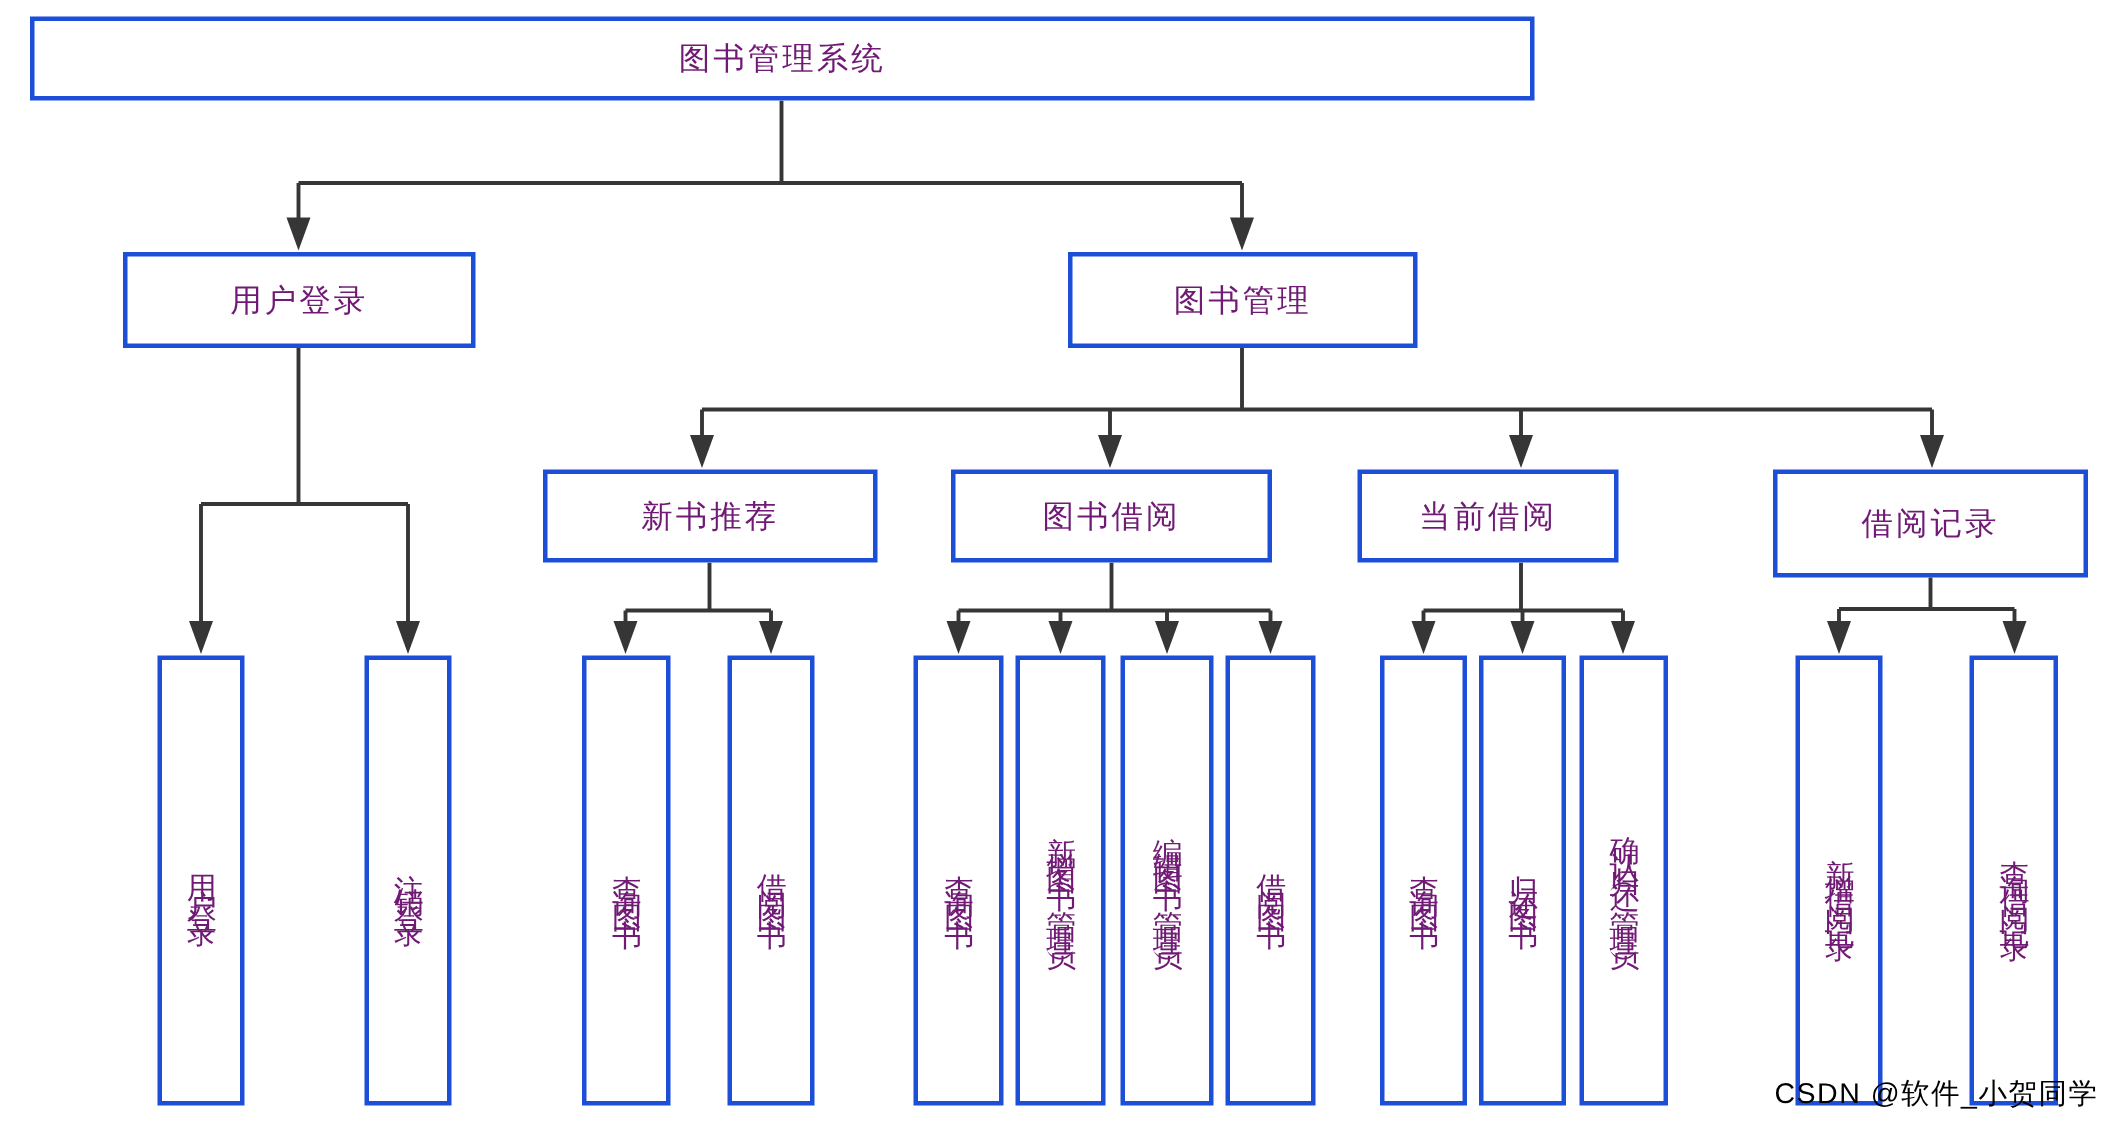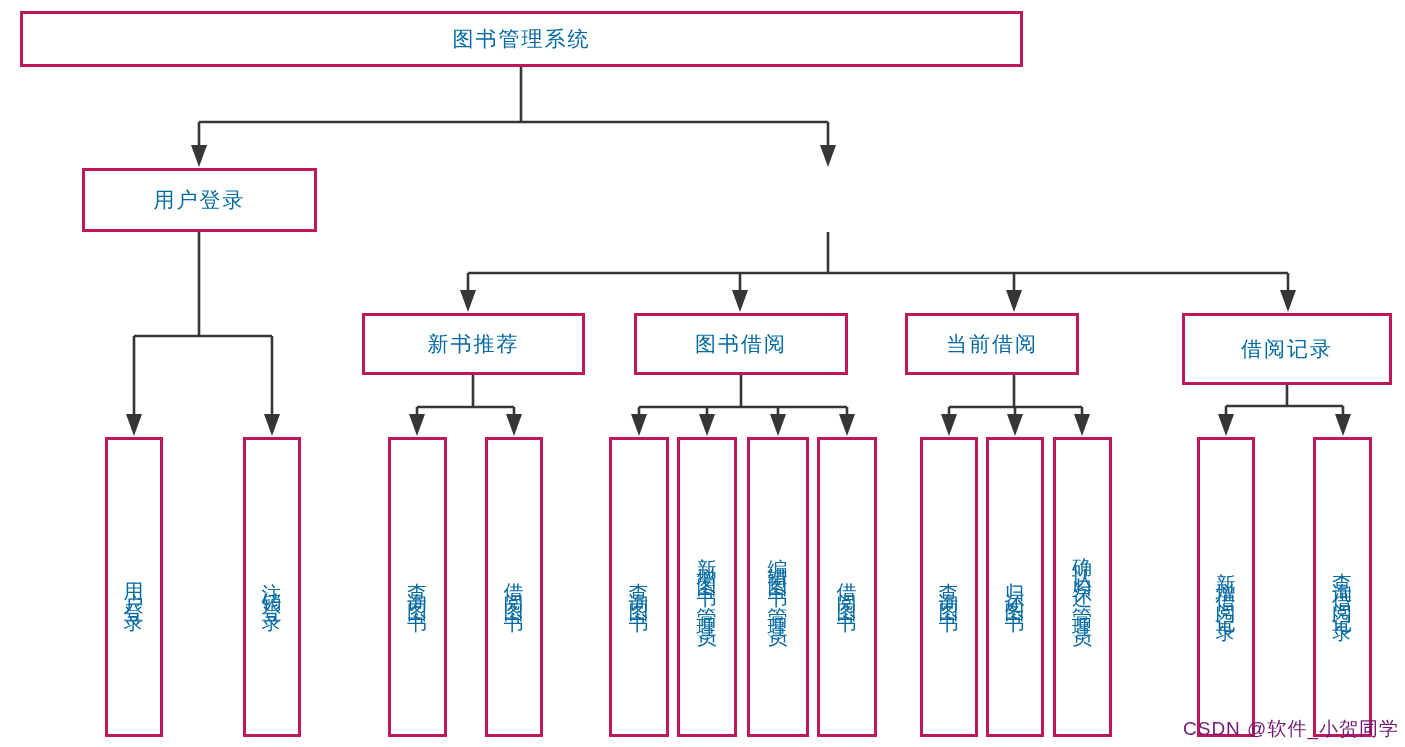--- a/index.html
+++ b/index.html
@@ -26,23 +26,23 @@
     stroke-width: 2.6;
     fill: none;
   }
   .connectors polygon {
     fill: #363636;
     stroke: none;
   }
   .node {
     position: absolute;
     box-sizing: border-box;
-    border: 3px solid #be185d;
+    border: 3px solid #1d4ed8;
     background: #ffffff;
-    color: #0369a1;
+    color: #701a75;
     display: flex;
     align-items: center;
     justify-content: center;
     z-index: 2;
   }
   .hlabel {
     font-size: 21px;
     letter-spacing: 2px;
     white-space: nowrap;
   }
@@ -53,21 +53,21 @@
     letter-spacing: 10px;
     line-height: 1;
   }
   .watermark {
     position: absolute;
     left: 1183px;
     top: 716px;
     width: 220px;
     font-size: 19px;
     letter-spacing: 1px;
-    color: #701a75;
+    color: #000000;
     white-space: nowrap;
     z-index: 3;
   }
 </style>
 </head>
 <body>
 
 <div class="canvas">
 
   <svg class="connectors" width="1405" height="747" viewBox="0 0 1405 747" aria-hidden="true">
@@ -128,20 +128,21 @@
     <path d="M1226,406 H1343"></path>
     <path d="M1226,406 V418"></path>
     <path d="M1343,406 V418"></path>
     <polygon points="1218,414 1234,414 1226,436"></polygon>
     <polygon points="1335,414 1351,414 1343,436"></polygon>
   </svg>
 
   <div class="node hlabel" style="left:20px; top:11px; width:1003px; height:56px">图书管理系统</div>
 
   <div class="node hlabel" style="left:82px; top:168px; width:235px; height:64px">用户登录</div>
+  <div class="node hlabel" style="left:712px; top:168px; width:233px; height:64px">图书管理</div>
 
   <div class="node hlabel" style="left:362px; top:313px; width:223px; height:62px">新书推荐</div>
   <div class="node hlabel" style="left:634px; top:313px; width:214px; height:62px">图书借阅</div>
   <div class="node hlabel" style="left:905px; top:313px; width:174px; height:62px">当前借阅</div>
   <div class="node hlabel" style="left:1182px; top:313px; width:210px; height:72px">借阅记录</div>
 
   <div class="node leaf" style="left:105px; top:437px; width:58px; height:300px">用户登录</div>
   <div class="node leaf" style="left:243px; top:437px; width:58px; height:300px">注销登录</div>
 
   <div class="node leaf" style="left:388px; top:437px; width:59px; height:300px">查询图书</div>

